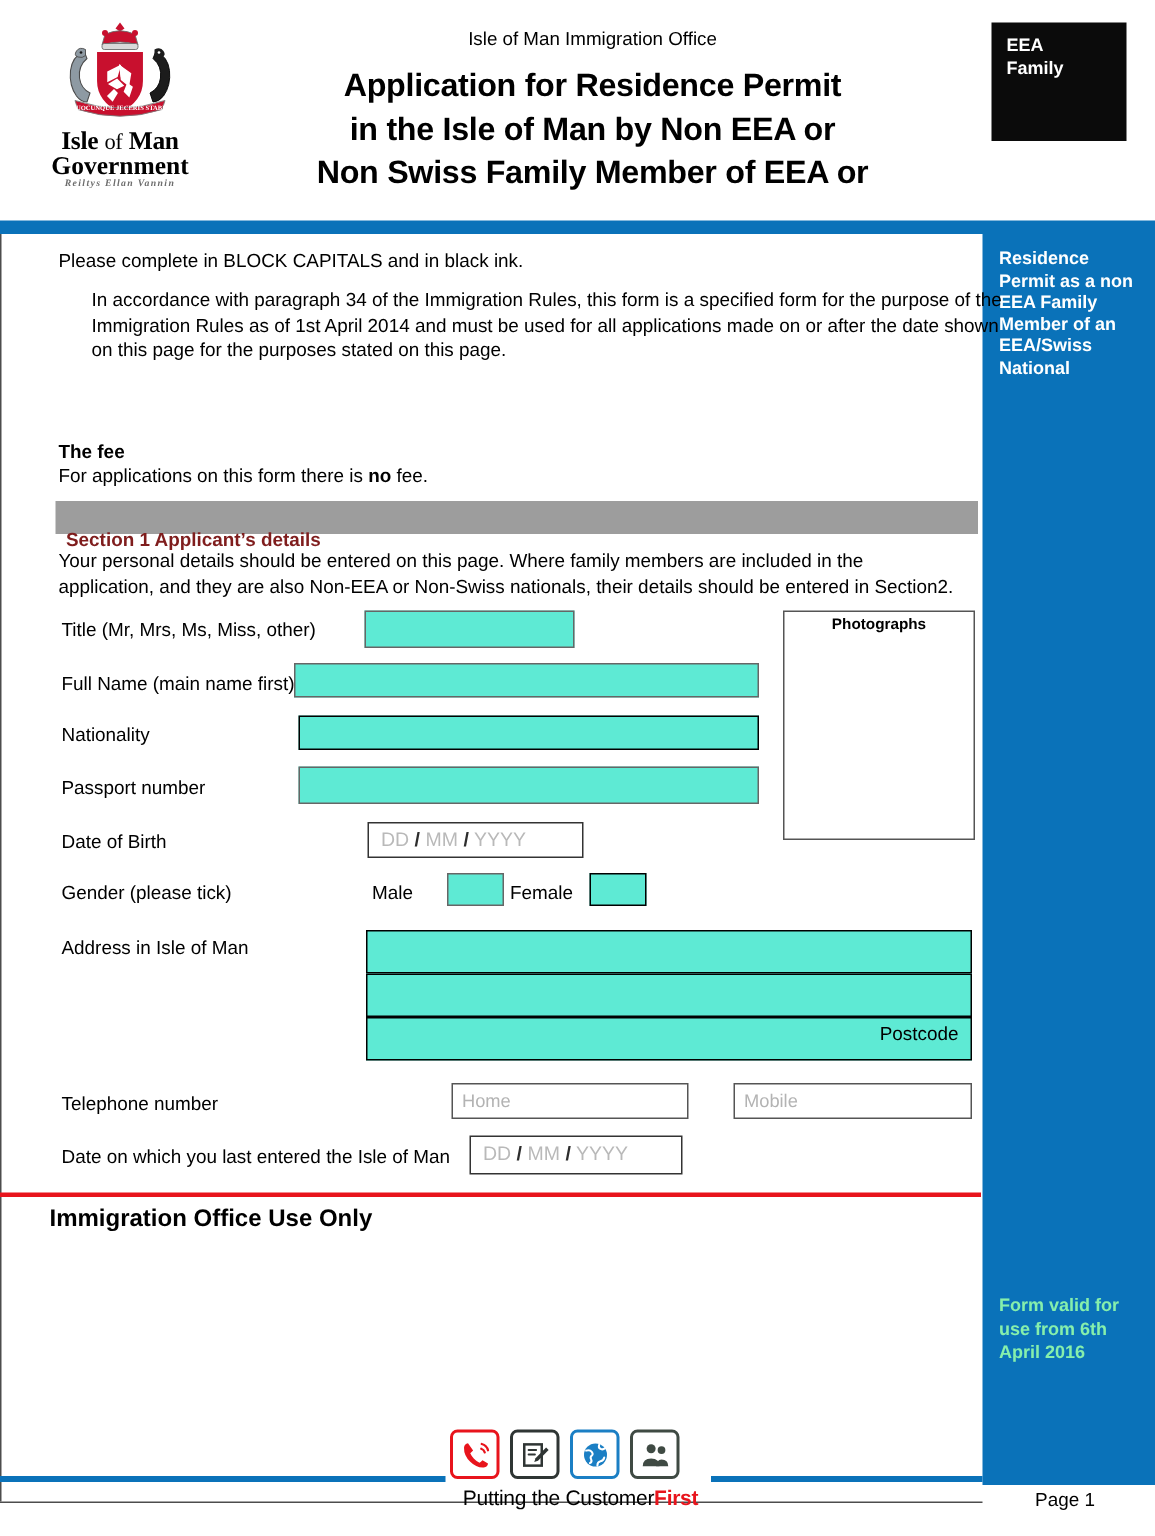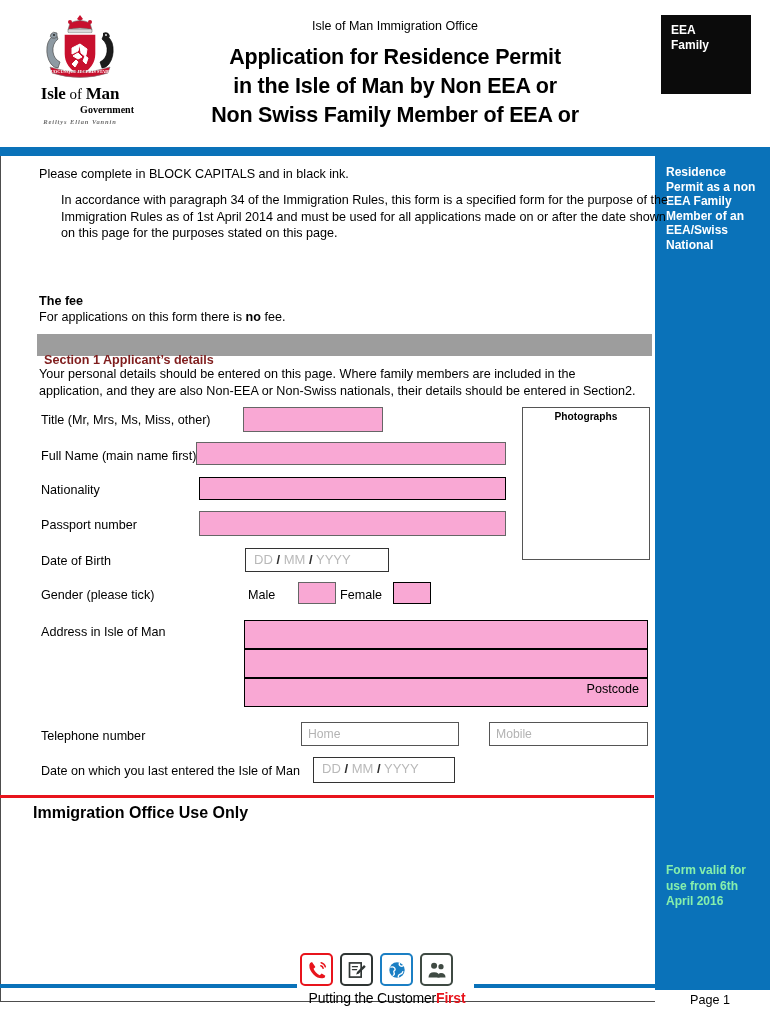--- a/index.html
+++ b/index.html
@@ -34,23 +34,22 @@
     font-weight: bold;
     font-size: 17px;
     letter-spacing: -0.2px;
     line-height: 18px;
     margin-top: 1px;
   }
   #logo-wordmark .thin { font-weight: normal; font-size: 15px; }
   #logo-gov {
     font-family: "Liberation Serif", serif;
     font-weight: bold;
-    font-size: 10px;
+    font-size: 17px;
     line-height: 13px;
-    text-align: right;
   }
   #logo-motto {
     font-family: "Liberation Serif", serif;
     font-style: italic;
     font-weight: bold;
     font-size: 6.5px;
     letter-spacing: 0.9px;
     color: #6d6d6d;
     margin-top: 2px;
   }
@@ -175,21 +174,21 @@
   #p-personal { left: 39px; top: 366px; width: 600px; }
 
   
   .flabel {
     position: absolute;
     font-size: 12.6px;
     line-height: 16px;
   }
   .fbox {
     position: absolute;
-    background: #f9a8d4;
+    background: #5eead4;
     box-sizing: border-box;
   }
   .b-dark  { border: 1.3px solid #000000; }
   .b-gray  { border: 1.4px solid #666666; }
   .b-dot   { border: 1.4px solid #666666; }
 
   
   #photo-box {
     position: absolute;
     left: 522px; top: 407px;

